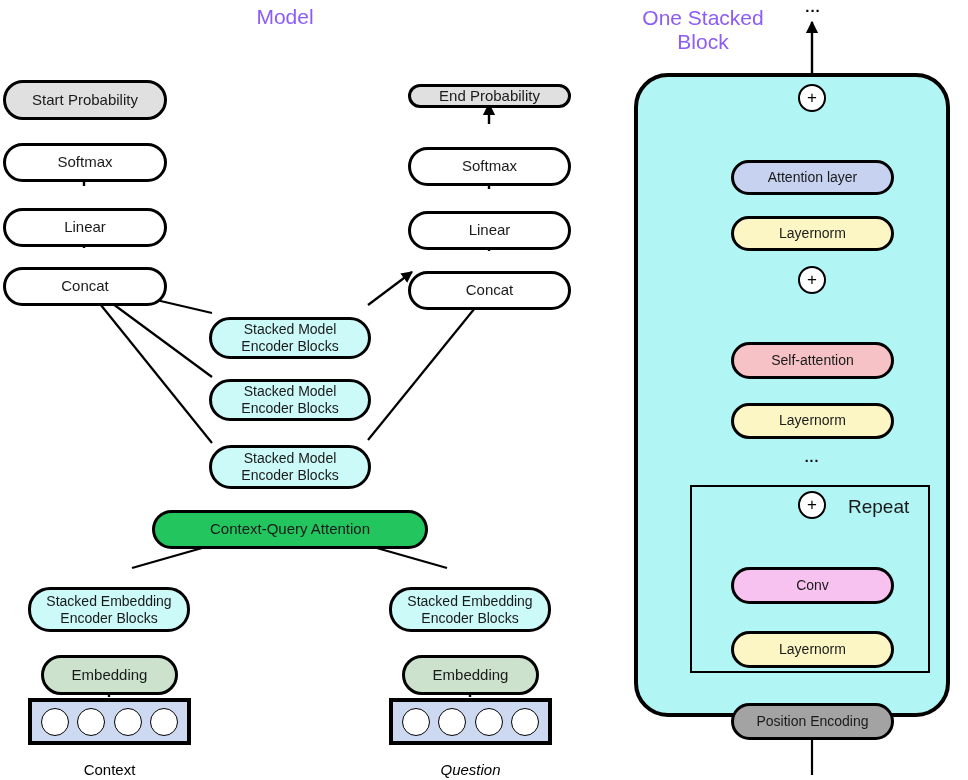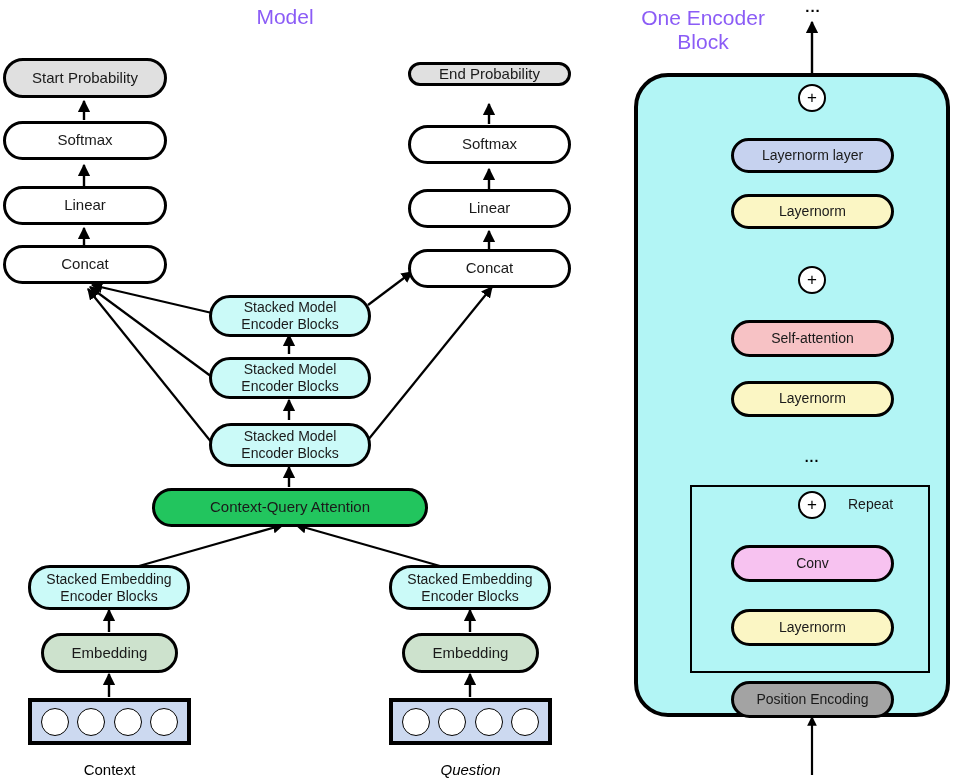--- a/index.html
+++ b/index.html
@@ -31,20 +31,21 @@
     border: 3.5px solid #000000;
     border-radius: 22px;
     display: flex;
     align-items: center;
     justify-content: center;
     text-align: center;
     color: #1a1a1a;
     line-height: 1.12;
     z-index: 3;
     background: #ffffff;
+    margin-top: 22px;
   }
   .node.two-line { line-height: 1.18; }
   .title {
     position: absolute;
     text-align: center;
     color: #8b5cf6;
     z-index: 4;
   }
   .caption {
     position: absolute;
@@ -194,21 +195,21 @@
     </g>
 
     <g stroke="#000000" stroke-width="1.8" fill="none" marker-end="url(#ahs)">
       <path d="M 712 652 L 712 505 L 793 505"></path>
     </g>
   </svg>
 
   <div class="title" style="left:195px; top:5px; width:180px; font-size:21px;">Model</div>
 
   <div class="title" style="left:613px; top:6px; width:180px; font-size:21px;">
-    <div>One Encoder</div>
+    <div>One Stacked</div>
     <div>Block</div>
   </div>
 
   <div class="node" style="left:3px; top:58px; width:164px; height:40px; background:#e0e0e0; font-size:15px;">Start Probability</div>
 
   <div class="node" style="left:3px; top:121px; width:164px; height:39px; font-size:15px;">Softmax</div>
 
   <div class="node" style="left:3px; top:186px; width:164px; height:39px; font-size:15px;">Linear</div>
 
   <div class="node" style="left:3px; top:245px; width:164px; height:39px; font-size:15px;">Concat</div>
@@ -269,35 +270,35 @@
   </div>
 
   <div class="caption" style="left:389px; top:761px; width:163px; font-size:15px;font-style:italic;">Question</div>
 
   <div class="panel" style="left:634px; top:73px; width:316px; height:644px;"></div>
 
   <div class="dots" style="left:798px; top:-2px; width:30px; font-size:15px; text-align:center;">...</div>
 
   <div class="plus" style="left:798px; top:84px;">+</div>
 
-  <div class="node" style="left:731px; top:138px; width:163px; height:35px; background:#c6d2ef; font-size:14px; border-radius:18px;">Layernorm layer</div>
+  <div class="node" style="left:731px; top:138px; width:163px; height:35px; background:#c6d2ef; font-size:14px; border-radius:18px;">Attention layer</div>
 
   <div class="node" style="left:731px; top:194px; width:163px; height:35px; background:#fbf6c4; font-size:14px; border-radius:18px;">Layernorm</div>
 
   <div class="plus" style="left:798px; top:266px;">+</div>
 
   <div class="node" style="left:731px; top:320px; width:163px; height:37px; background:#f7c2c5; font-size:14px; border-radius:19px;">Self-attention</div>
 
   <div class="node" style="left:731px; top:381px; width:163px; height:36px; background:#fbf6c4; font-size:14px; border-radius:18px;">Layernorm</div>
 
   <div class="dots" style="left:797px; top:449px; width:30px; font-size:14px; text-align:center;">...</div>
 
   <div class="repeatbox" style="left:690px; top:485px; width:240px; height:188px;"></div>
 
-  <div class="repeat-label" style="left:848px; top:496px; font-size:14px;">Repeat</div>
+  <div class="repeat-label" style="left:848px; top:496px; font-size:19px;">Repeat</div>
 
   <div class="plus" style="left:798px; top:491px;">+</div>
 
   <div class="node" style="left:731px; top:545px; width:163px; height:37px; background:#f7c2f0; font-size:14px; border-radius:19px;">Conv</div>
 
   <div class="node" style="left:731px; top:609px; width:163px; height:37px; background:#fbf6c4; font-size:14px; border-radius:19px;">Layernorm</div>
 
   <div class="node" style="left:731px; top:681px; width:163px; height:37px; background:#a3a3a3; font-size:14px; border-radius:19px;">Position Encoding</div>
 
 </div>

